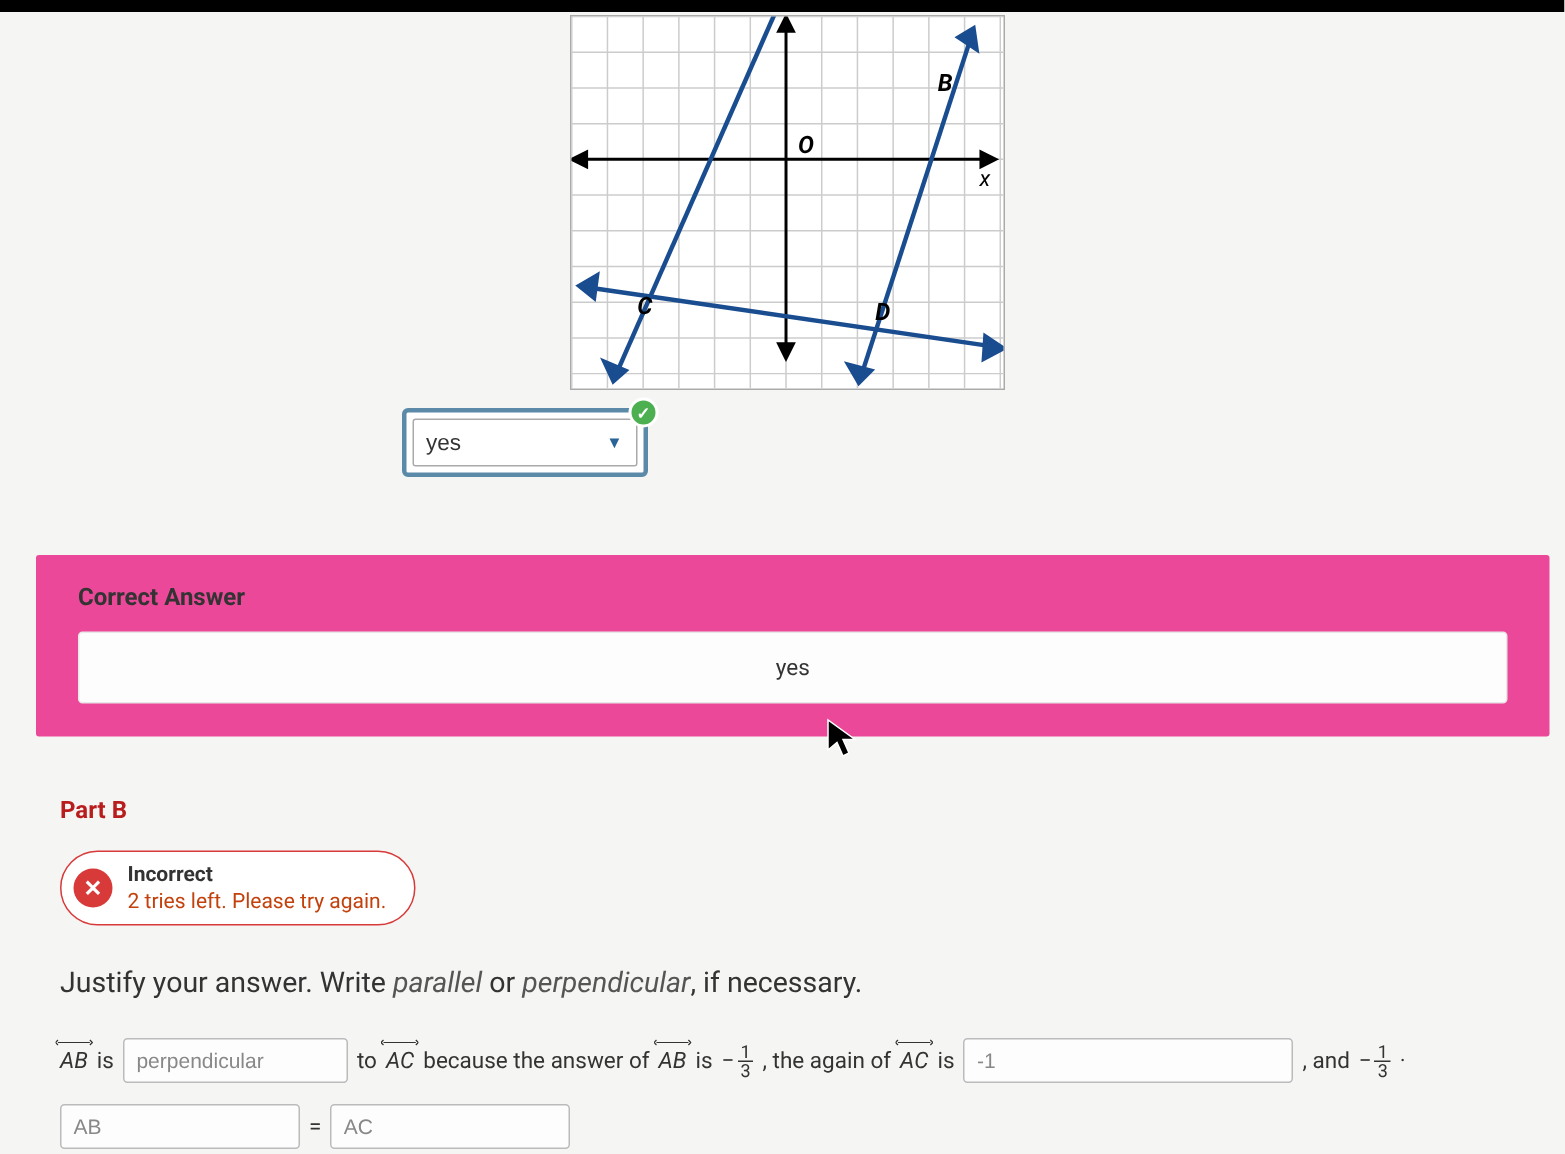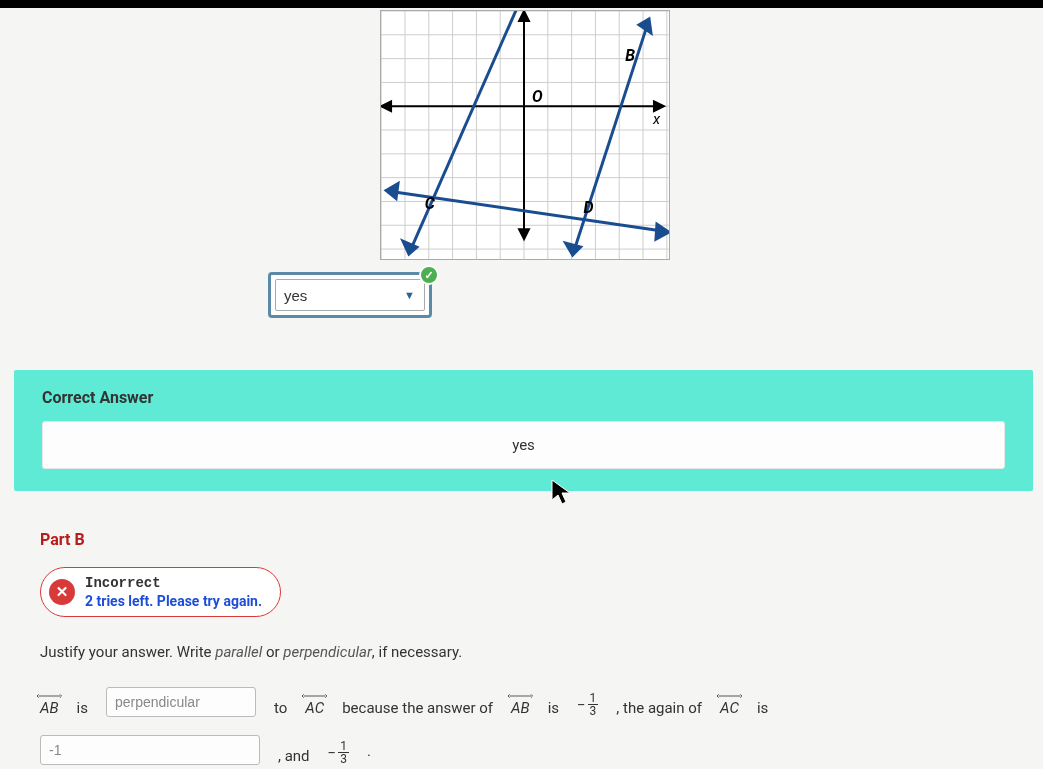--- a/index.html
+++ b/index.html
@@ -74,23 +74,23 @@
       display: flex;
       align-items: center;
       justify-content: center;
       color: #fff;
       font-size: 11px;
       font-weight: bold;
     }
     .correct-answer-band {
       position: absolute;
       top: 370px;
-      left: 14px;
+      left: 24px;
       right: 10px;
-      background: #5eead4;
+      background: #ec4899;
       padding: 18px 28px 22px 28px;
       border-radius: 2px;
     }
     .correct-answer-title {
       font-weight: 700;
       font-size: 16px;
       color: #333;
       margin-bottom: 14px;
     }
     .correct-answer-box {
@@ -133,33 +133,33 @@
       color: #fff;
       display: flex;
       align-items: center;
       justify-content: center;
       font-weight: bold;
       font-size: 15px;
       margin-right: 10px;
       flex-shrink: 0;
     }
     .status-text { font-size: 14px; line-height: 1.3; }
-    .status-title { font-weight: 700; color: #333; font-family: Liberation Mono, monospace; }
-    .status-sub { color: #1d4ed8; font-weight: bold; }
+    .status-title { font-weight: 700; color: #333; }
+    .status-sub { color: #c2410c; }
     .instruction {
-      font-size: 15px;
+      font-size: 19px;
       color: #333;
       margin-bottom: 26px;
     }
     .instruction .italic { font-style: italic; color: #555; }
     .answer-line {
       display: flex;
-      align-items: flex-end;
+      align-items: center;
       flex-wrap: wrap;
-      gap: 18px;
+      gap: 6px;
       font-size: 15px;
       color: #333;
       margin-bottom: 14px;
     }
     .answer-line input[type="text"] {
       height: 30px;
       border: 1px solid #bbb;
       border-radius: 3px;
       padding: 2px 8px;
       font-size: 14px;

